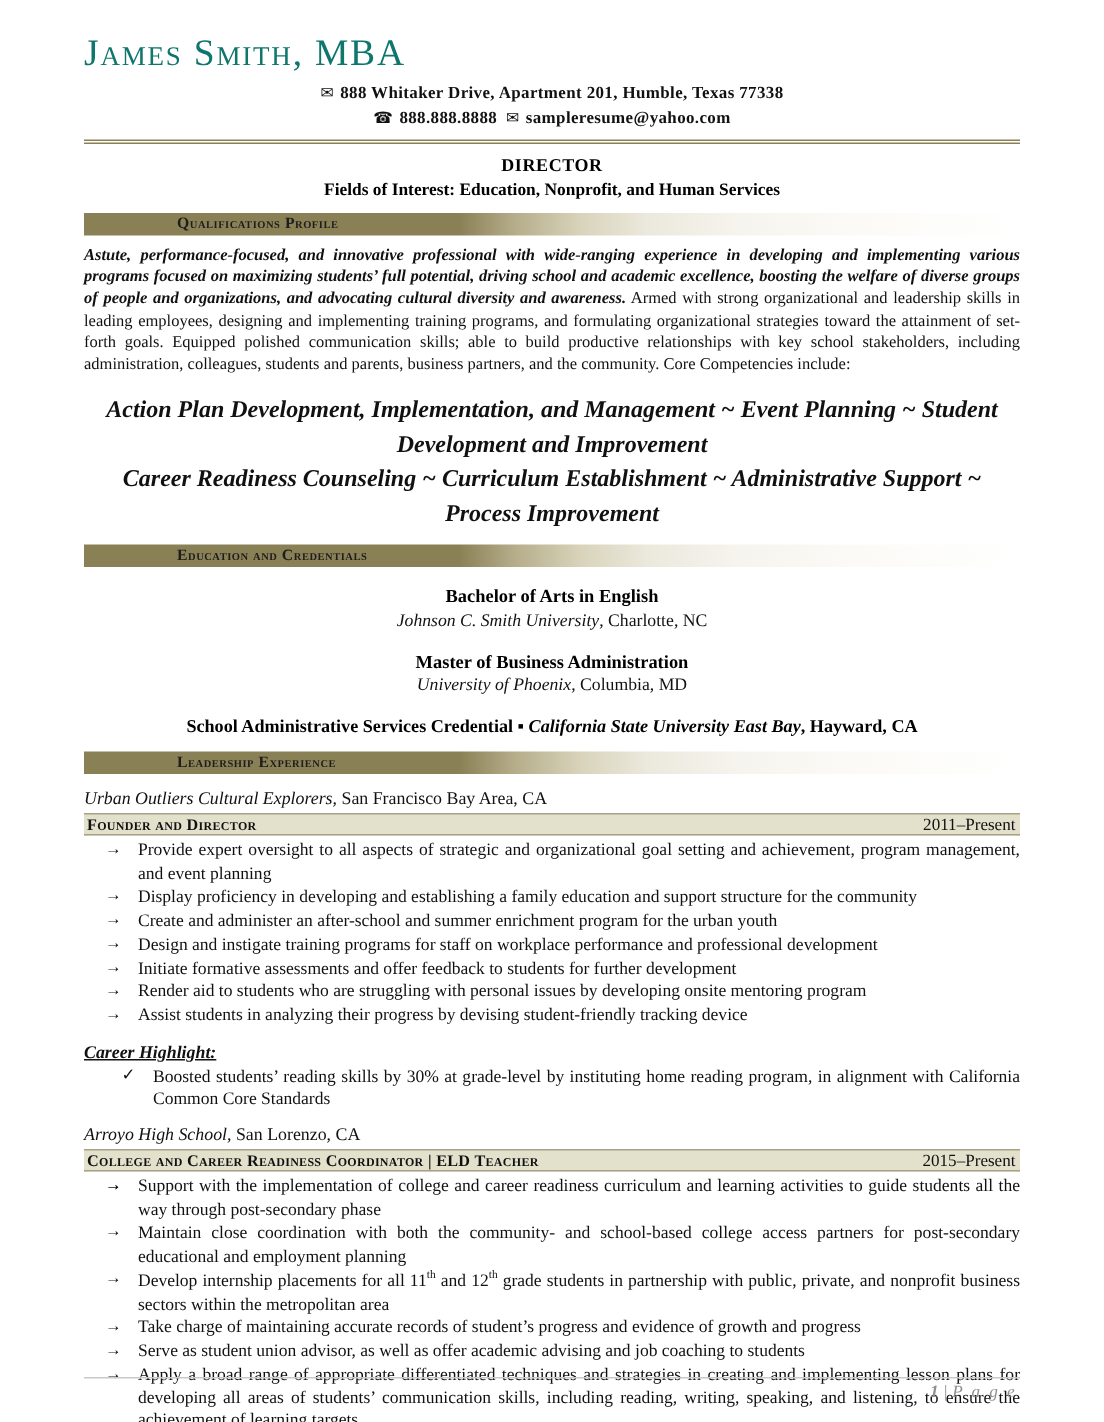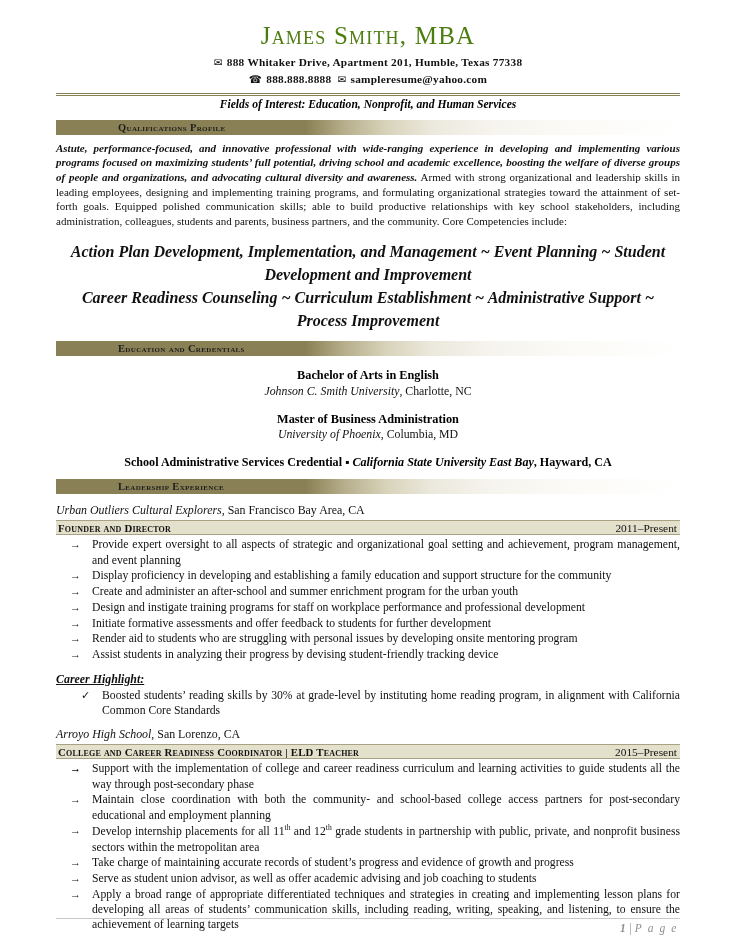--- a/index.html
+++ b/index.html
@@ -14,26 +14,25 @@
   }
   .page {
     width: 736px;
     height: 948px;
     padding: 18px 56px 0 56px;
     position: relative;
   }
 
   
   .name {
-    text-align: center;
     font-size: 25px;
     font-variant: small-caps;
     letter-spacing: 1.2px;
     font-weight: normal;
-    color: #4d7c0f;
+    color: #0f766e;
     line-height: 1.15;
     margin: 4px 0 3px 0;
   }
   .contact-line {
     text-align: center;
     font-size: 11.3px;
     font-weight: bold;
     letter-spacing: 0.25px;
     color: #111;
     line-height: 1.42;
@@ -56,21 +55,20 @@
     font-size: 12px;
     font-weight: bold;
     letter-spacing: 0.4px;
     margin-top: 7px;
     color: #000;
   }
   .fields {
     text-align: center;
     font-size: 11.6px;
     font-weight: bold;
-    font-style: italic;
     margin-top: 2px;
     color: #000;
   }
 
   
   .section-bar {
     position: relative;
     height: 15px;
     margin-top: 9px;
     background: linear-gradient(to right,
@@ -243,20 +241,21 @@
 
     <div class="contact-line">
       <span class="contact-ico">☎</span>
       <span>888.888.8888</span>
       <span class="contact-ico">&nbsp;✉</span>
       <span>sampleresume@yahoo.com</span>
     </div>
 
     <div class="header-rule"></div>
 
+    <div class="job-target">DIRECTOR</div>
     <div class="fields">Fields of Interest: Education, Nonprofit, and Human Services</div>
   </div>
 
   <div class="section-bar">
     <span class="label">Qualifications Profile</span>
   </div>
 
   <p class="profile">
     <span class="lead">Astute, performance-focused, and innovative professional with wide-ranging experience in developing and implementing various programs focused on maximizing students’ full potential, driving school and academic excellence, boosting the welfare of diverse groups of people and organizations, and advocating cultural diversity and awareness.</span><span> Armed with strong organizational and leadership skills in leading employees, designing and implementing training programs, and formulating organizational strategies toward the attainment of set-forth goals. Equipped polished communication skills; able to build productive relationships with key school stakeholders, including administration, colleagues, students and parents, business partners, and the community. Core Competencies include:</span>
   </p>

